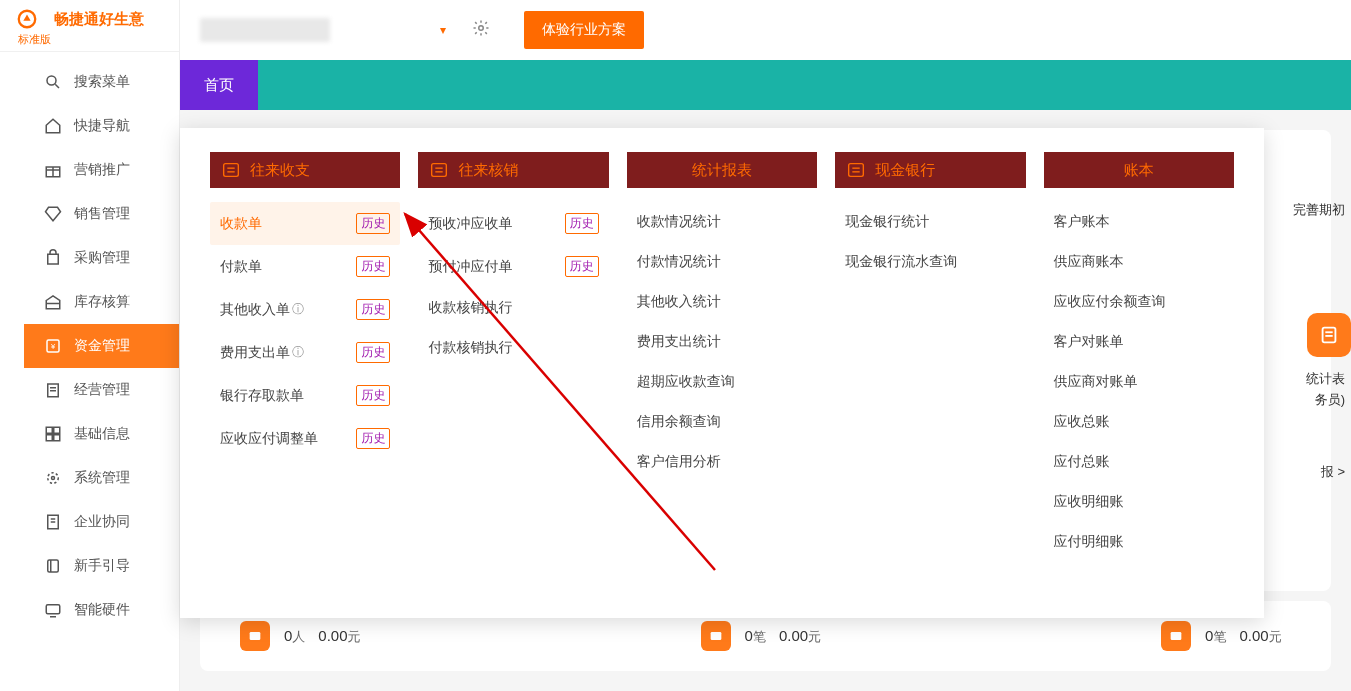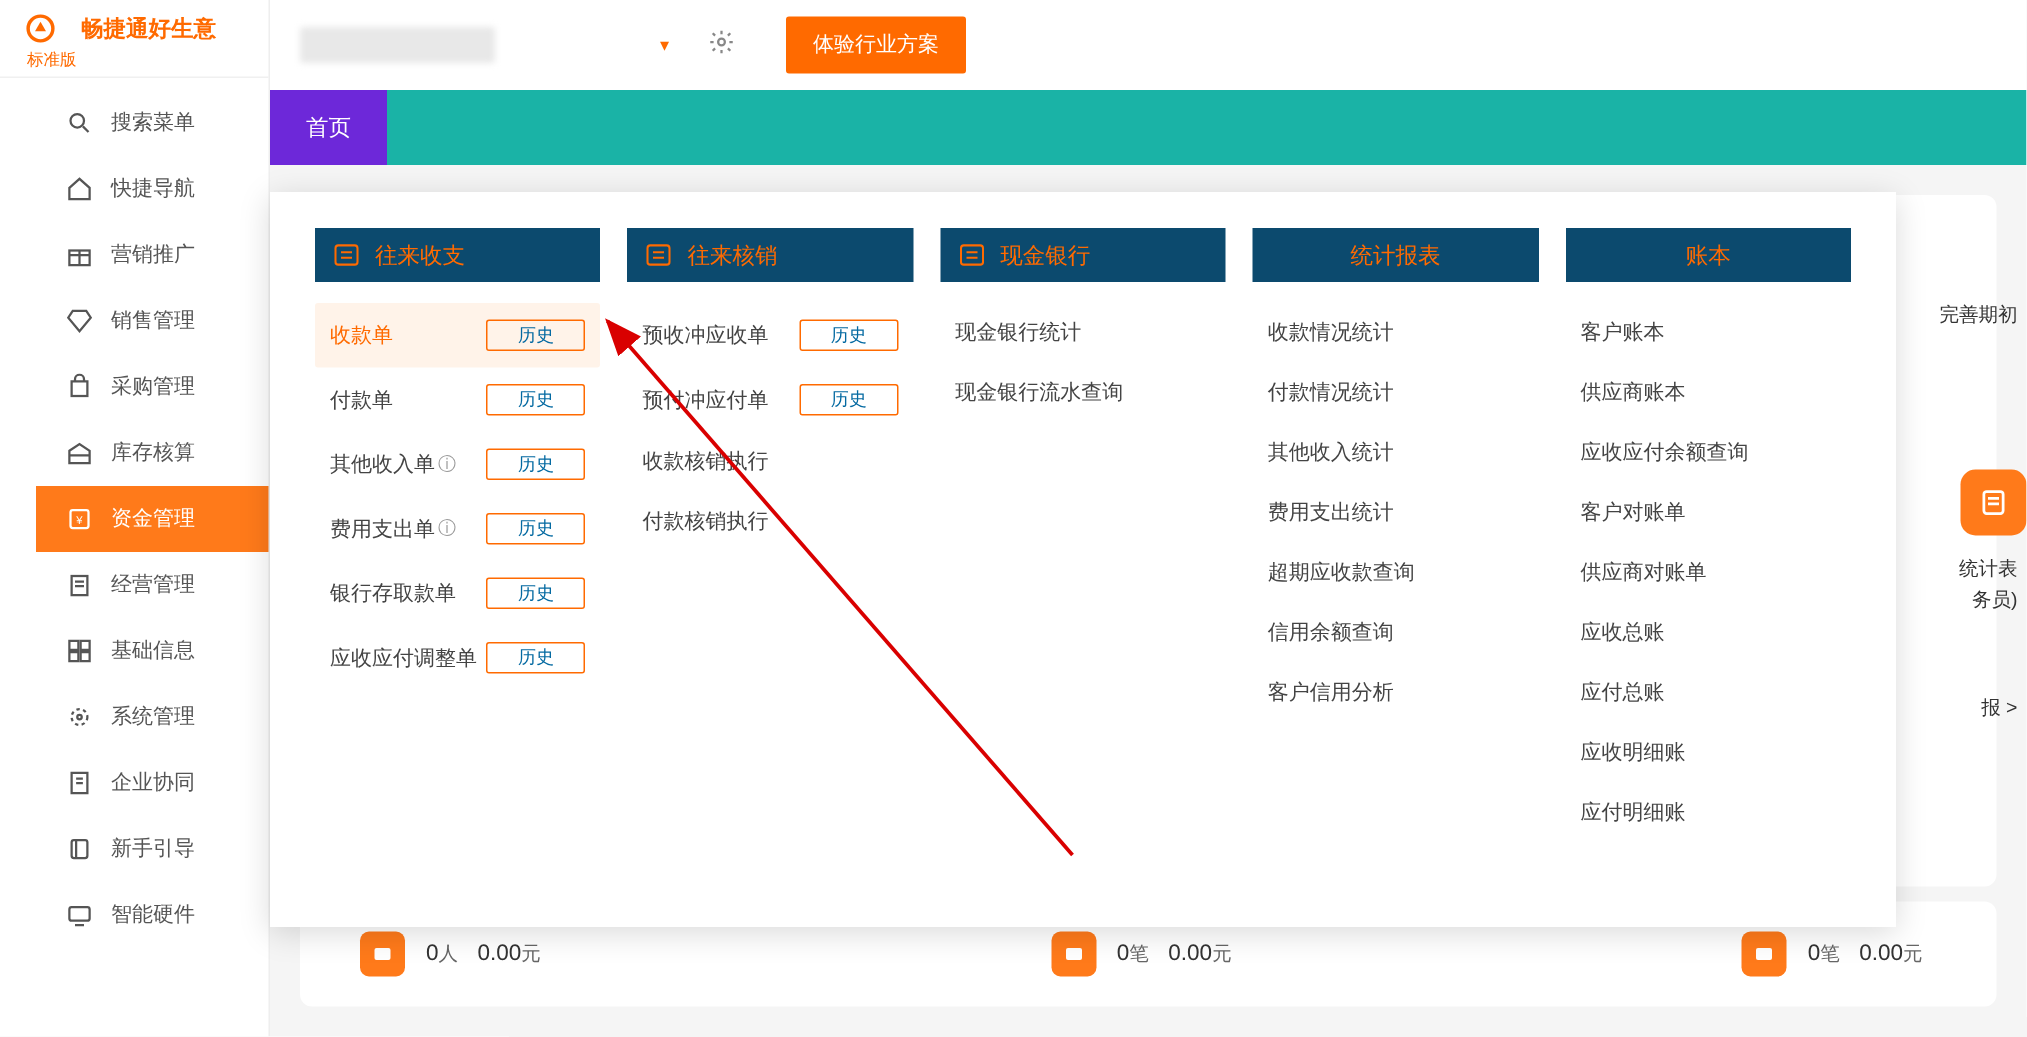--- a/index.html
+++ b/index.html
@@ -155,21 +155,21 @@
       display: grid;
       grid-template-columns: repeat(5, 1fr);
       gap: 18px;
       z-index: 20;
     }
     .mega-col {
       display: flex;
       flex-direction: column;
     }
     .mega-header {
-      background: #0c4a6e;
+      background: #7f1d1d;
       height: 36px;
       display: flex;
       align-items: center;
       padding: 0 10px;
       gap: 8px;
       margin-bottom: 14px;
     }
     .mega-header-icon {
       width: 22px;
       height: 22px;
@@ -200,23 +200,23 @@
       display: flex;
       align-items: center;
       gap: 2px;
     }
     .help-icon {
       font-size: 12px;
       color: #999;
     }
     .history-tag {
       border: 1px solid #ff6a00;
-      color: #0369a1;
+      color: #a21caf;
       font-size: 12px;
-      padding: 1px 20px;
+      padding: 1px 4px;
       border-radius: 2px;
     }
     .right-edge {
       position: absolute;
       right: 0;
       top: 120px;
       width: 60px;
       z-index: 5;
       display: flex;
       flex-direction: column;
@@ -528,61 +528,61 @@
         <span class="history-tag">历史</span>
       </div>
       <div class="mega-item">
         <span class="mega-item-label">收款核销执行</span>
       </div>
       <div class="mega-item">
         <span class="mega-item-label">付款核销执行</span>
       </div>
     </div>
     <div class="mega-col">
+      <div class="mega-header" style="justify-content: center;">
+        <span class="mega-header-text">统计报表</span>
+      </div>
+      <div class="mega-item">
+        <span class="mega-item-label">收款情况统计</span>
+      </div>
+      <div class="mega-item">
+        <span class="mega-item-label">付款情况统计</span>
+      </div>
+      <div class="mega-item">
+        <span class="mega-item-label">其他收入统计</span>
+      </div>
+      <div class="mega-item">
+        <span class="mega-item-label">费用支出统计</span>
+      </div>
+      <div class="mega-item">
+        <span class="mega-item-label">超期应收款查询</span>
+      </div>
+      <div class="mega-item">
+        <span class="mega-item-label">信用余额查询</span>
+      </div>
+      <div class="mega-item">
+        <span class="mega-item-label">客户信用分析</span>
+      </div>
+    </div>
+    <div class="mega-col">
       <div class="mega-header">
         <span class="mega-header-icon">
           <svg width="22" height="22" viewBox="0 0 24 24">
             <rect x="4" y="5" width="16" height="14" rx="2" fill="none" stroke="#ff6a00" stroke-width="1.5"></rect>
             <line x1="8" y1="10" x2="16" y2="10" stroke="#ff6a00" stroke-width="1.5"></line>
             <line x1="8" y1="14" x2="16" y2="14" stroke="#ff6a00" stroke-width="1.5"></line>
           </svg>
         </span>
         <span class="mega-header-text">现金银行</span>
       </div>
       <div class="mega-item">
         <span class="mega-item-label">现金银行统计</span>
       </div>
       <div class="mega-item">
         <span class="mega-item-label">现金银行流水查询</span>
-      </div>
-    </div>
-    <div class="mega-col">
-      <div class="mega-header" style="justify-content: center;">
-        <span class="mega-header-text">统计报表</span>
-      </div>
-      <div class="mega-item">
-        <span class="mega-item-label">收款情况统计</span>
-      </div>
-      <div class="mega-item">
-        <span class="mega-item-label">付款情况统计</span>
-      </div>
-      <div class="mega-item">
-        <span class="mega-item-label">其他收入统计</span>
-      </div>
-      <div class="mega-item">
-        <span class="mega-item-label">费用支出统计</span>
-      </div>
-      <div class="mega-item">
-        <span class="mega-item-label">超期应收款查询</span>
-      </div>
-      <div class="mega-item">
-        <span class="mega-item-label">信用余额查询</span>
-      </div>
-      <div class="mega-item">
-        <span class="mega-item-label">客户信用分析</span>
       </div>
     </div>
     <div class="mega-col">
       <div class="mega-header" style="justify-content: center;">
         <span class="mega-header-text">账本</span>
       </div>
       <div class="mega-item">
         <span class="mega-item-label">客户账本</span>
       </div>
       <div class="mega-item">

